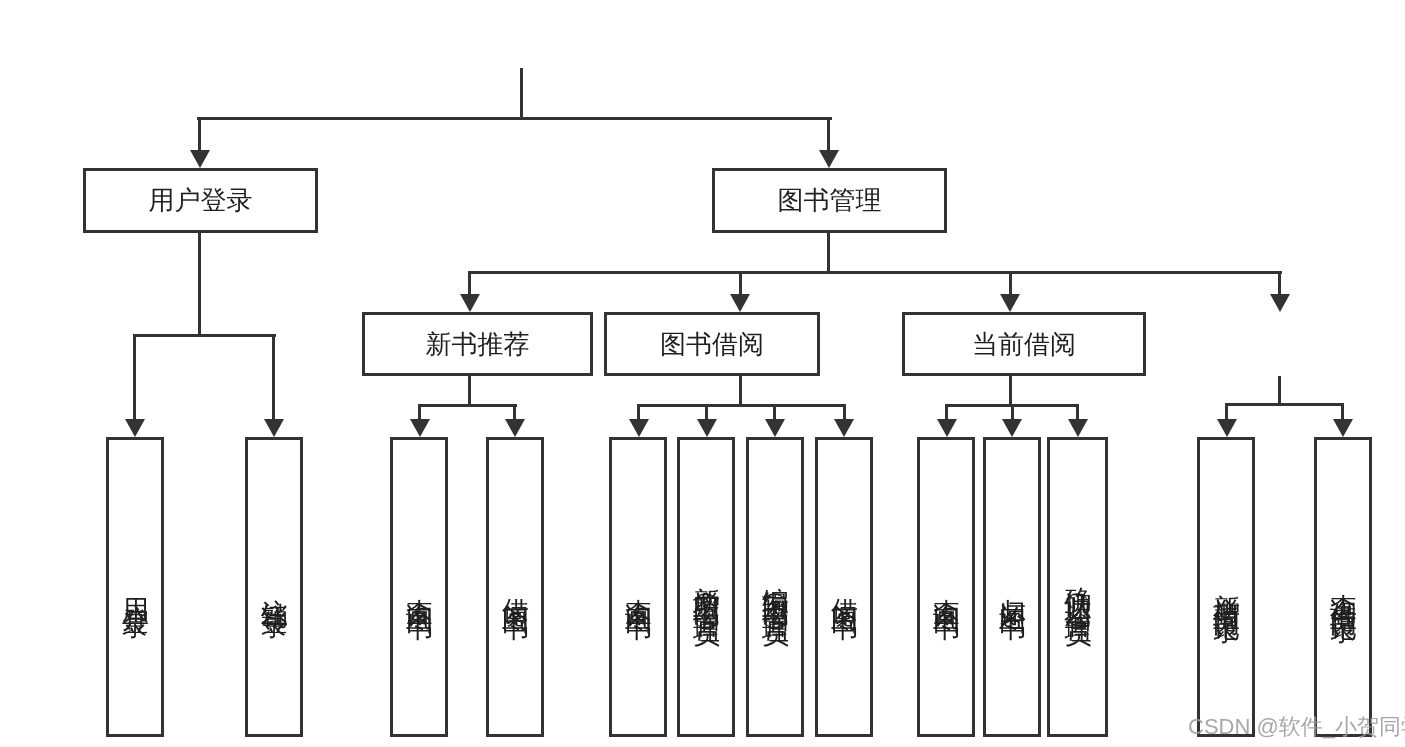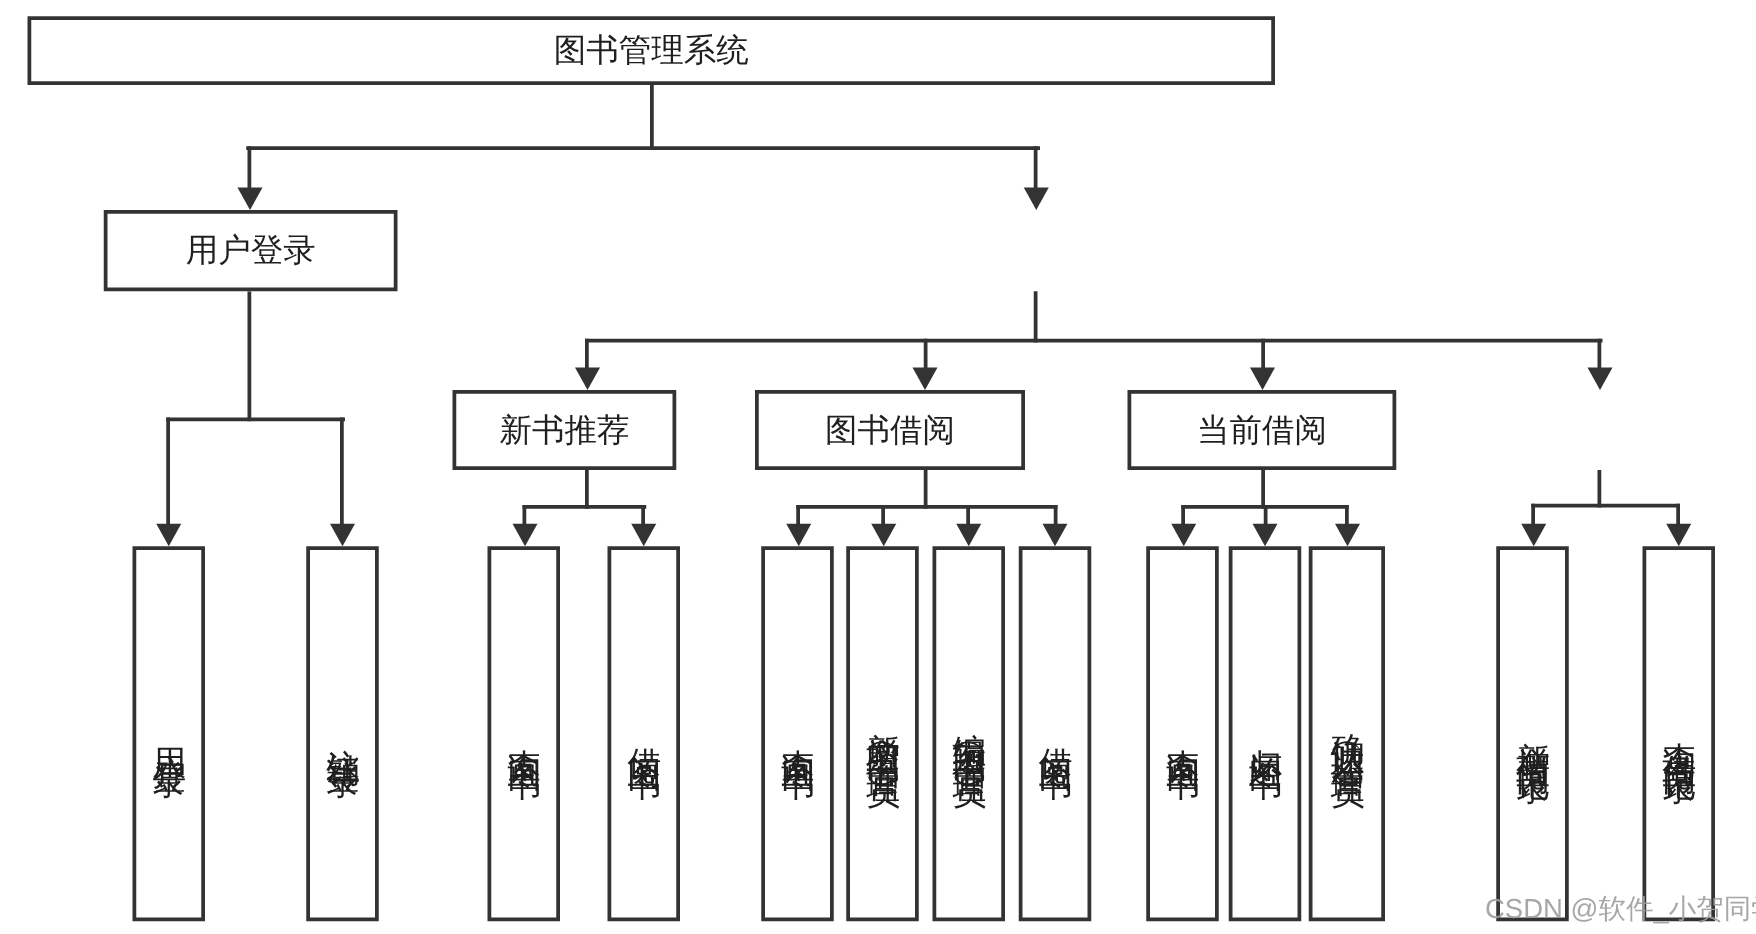--- a/index.html
+++ b/index.html
@@ -29,35 +29,35 @@
   .watermark{
     position:absolute;left:1188px;top:712px;font-size:22px;color:#9e9e9e;
     z-index:5;opacity:.9;white-space:nowrap;
   }
 </style>
 </head>
 <body>
 
 <div class="canvas">
 
-  <div class="hbox" style="left:22px;top:13px;width:998px;height:55px;">
-    <span>图书管理系统</span>
-  </div>
 
   <div class="hbox" style="left:83px;top:168px;width:235px;height:65px;">
     <span>用户登录</span>
   </div>
+  <div class="hbox" style="left:712px;top:168px;width:235px;height:65px;">
+    <span>图书管理</span>
+  </div>
 
-  <div class="hbox" style="left:362px;top:312px;width:179px;height:64px;">
+  <div class="hbox" style="left:362px;top:312px;width:231px;height:64px;">
     <span>新书推荐</span>
   </div>
   <div class="hbox" style="left:604px;top:312px;width:216px;height:64px;">
     <span>图书借阅</span>
   </div>
-  <div class="hbox" style="left:902px;top:312px;width:215px;height:64px;">
+  <div class="hbox" style="left:902px;top:312px;width:244px;height:64px;">
     <span>当前借阅</span>
   </div>
 
   <div class="leaf" style="left:106px;">
     <span class="vtext">用户登录</span>
   </div>
   <div class="leaf" style="left:245px;">
     <span class="vtext">注销登录</span>
   </div>
 

